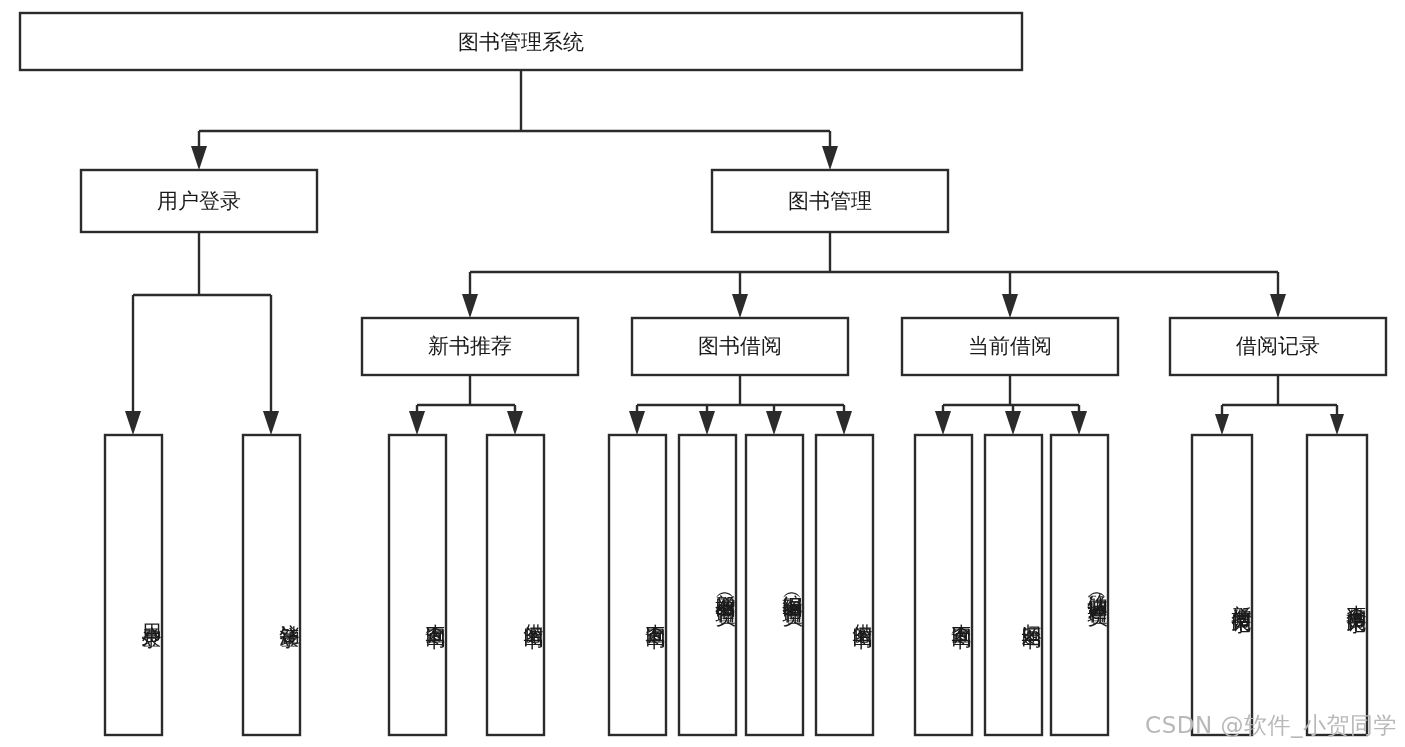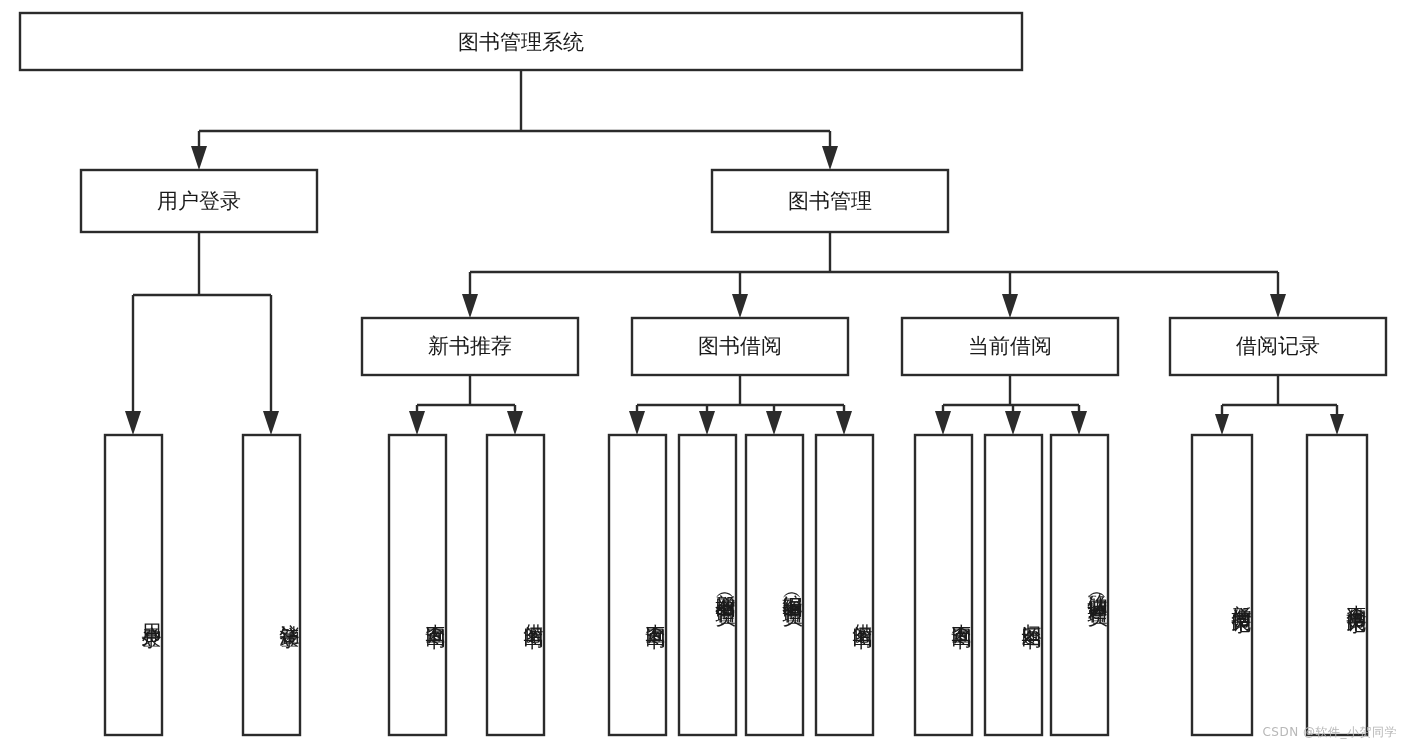--- a/index.html
+++ b/index.html
@@ -58,21 +58,21 @@
     letter-spacing: 2px;
     text-align: center;
     white-space: nowrap;
     pointer-events: none;
   }
   .watermark {
     position: absolute;
     right: 8px;
     bottom: 6px;
     font-family: "DejaVu Sans", "Liberation Sans", sans-serif;
-    font-size: 12px;
+    font-size: 23px;
     color: #b8b8b8;
     letter-spacing: 0.5px;
     white-space: nowrap;
   }
 </style>
 </head>
 <body>
 
 <div id="diagram-root">
 

